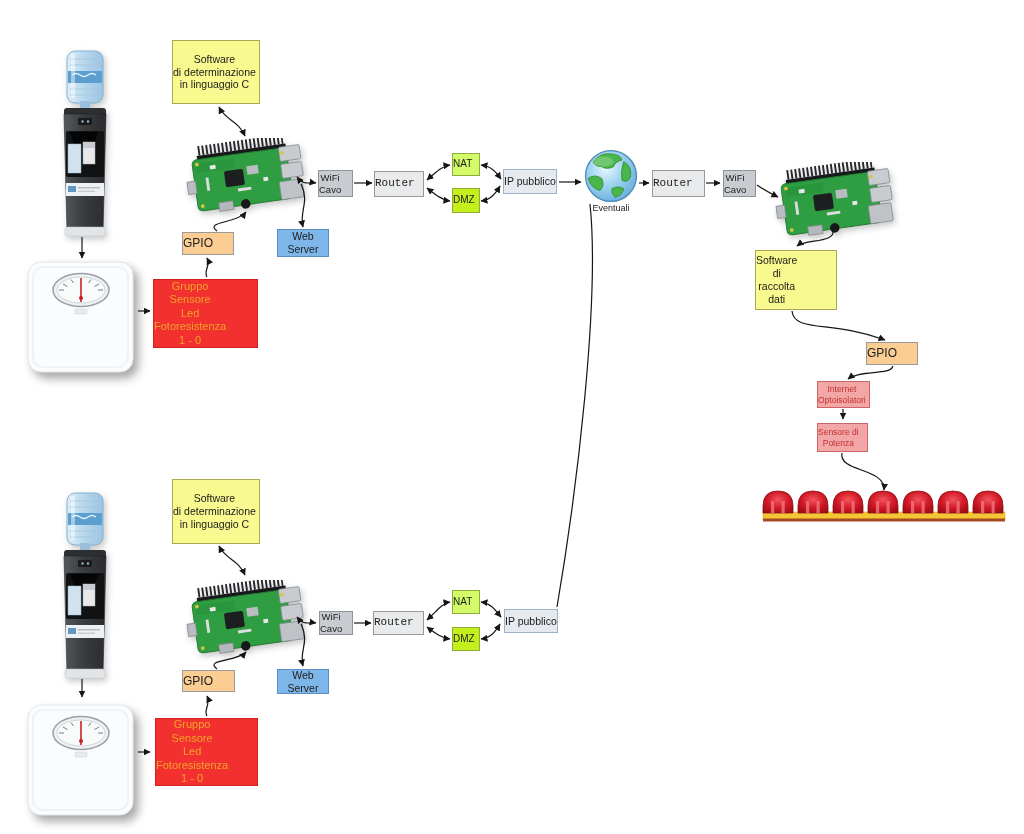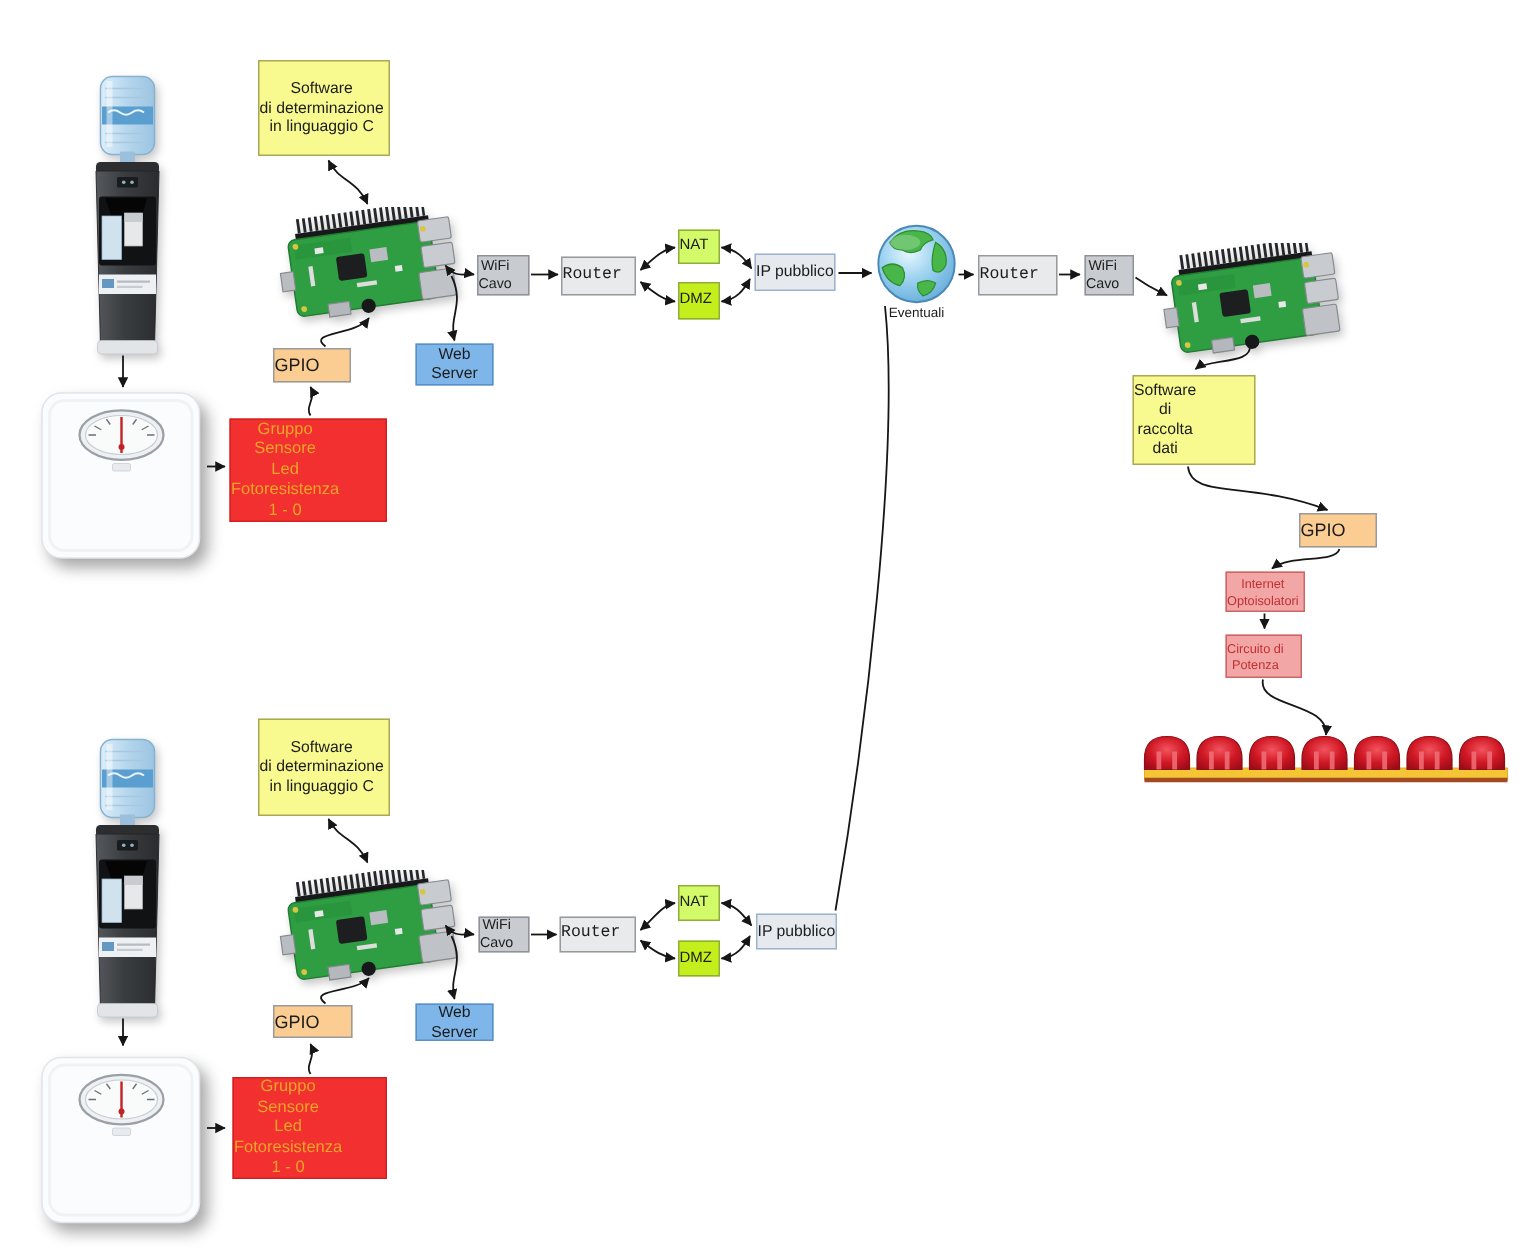--- a/index.html
+++ b/index.html
@@ -255,21 +255,21 @@
 dati</span>
     </div>
   <div class="node box-orange" style="left:866px;top:342px;width:52px;height:23px;font-size:12px">
       <span class="lbl">GPIO</span>
     </div>
   <div class="node box-pink" style="left:817px;top:381px;width:53px;height:27px;font-size:8.5px">
       <span class="lbl">Internet
 Optoisolatori</span>
     </div>
   <div class="node box-pink" style="left:817px;top:423px;width:51px;height:29px;font-size:8.5px">
-      <span class="lbl">Circuito di
+      <span class="lbl">Sensore di
 Potenza</span>
     </div>
 
   <div class="node box-yellow" style="left:172px;top:479px;width:88px;height:65px;font-size:10.5px">
       <span class="lbl">Software
 di determinazione
 in linguaggio C</span>
     </div>
   <div class="node box-orange" style="left:182px;top:670px;width:53px;height:22px;font-size:12px">
       <span class="lbl">GPIO</span>

